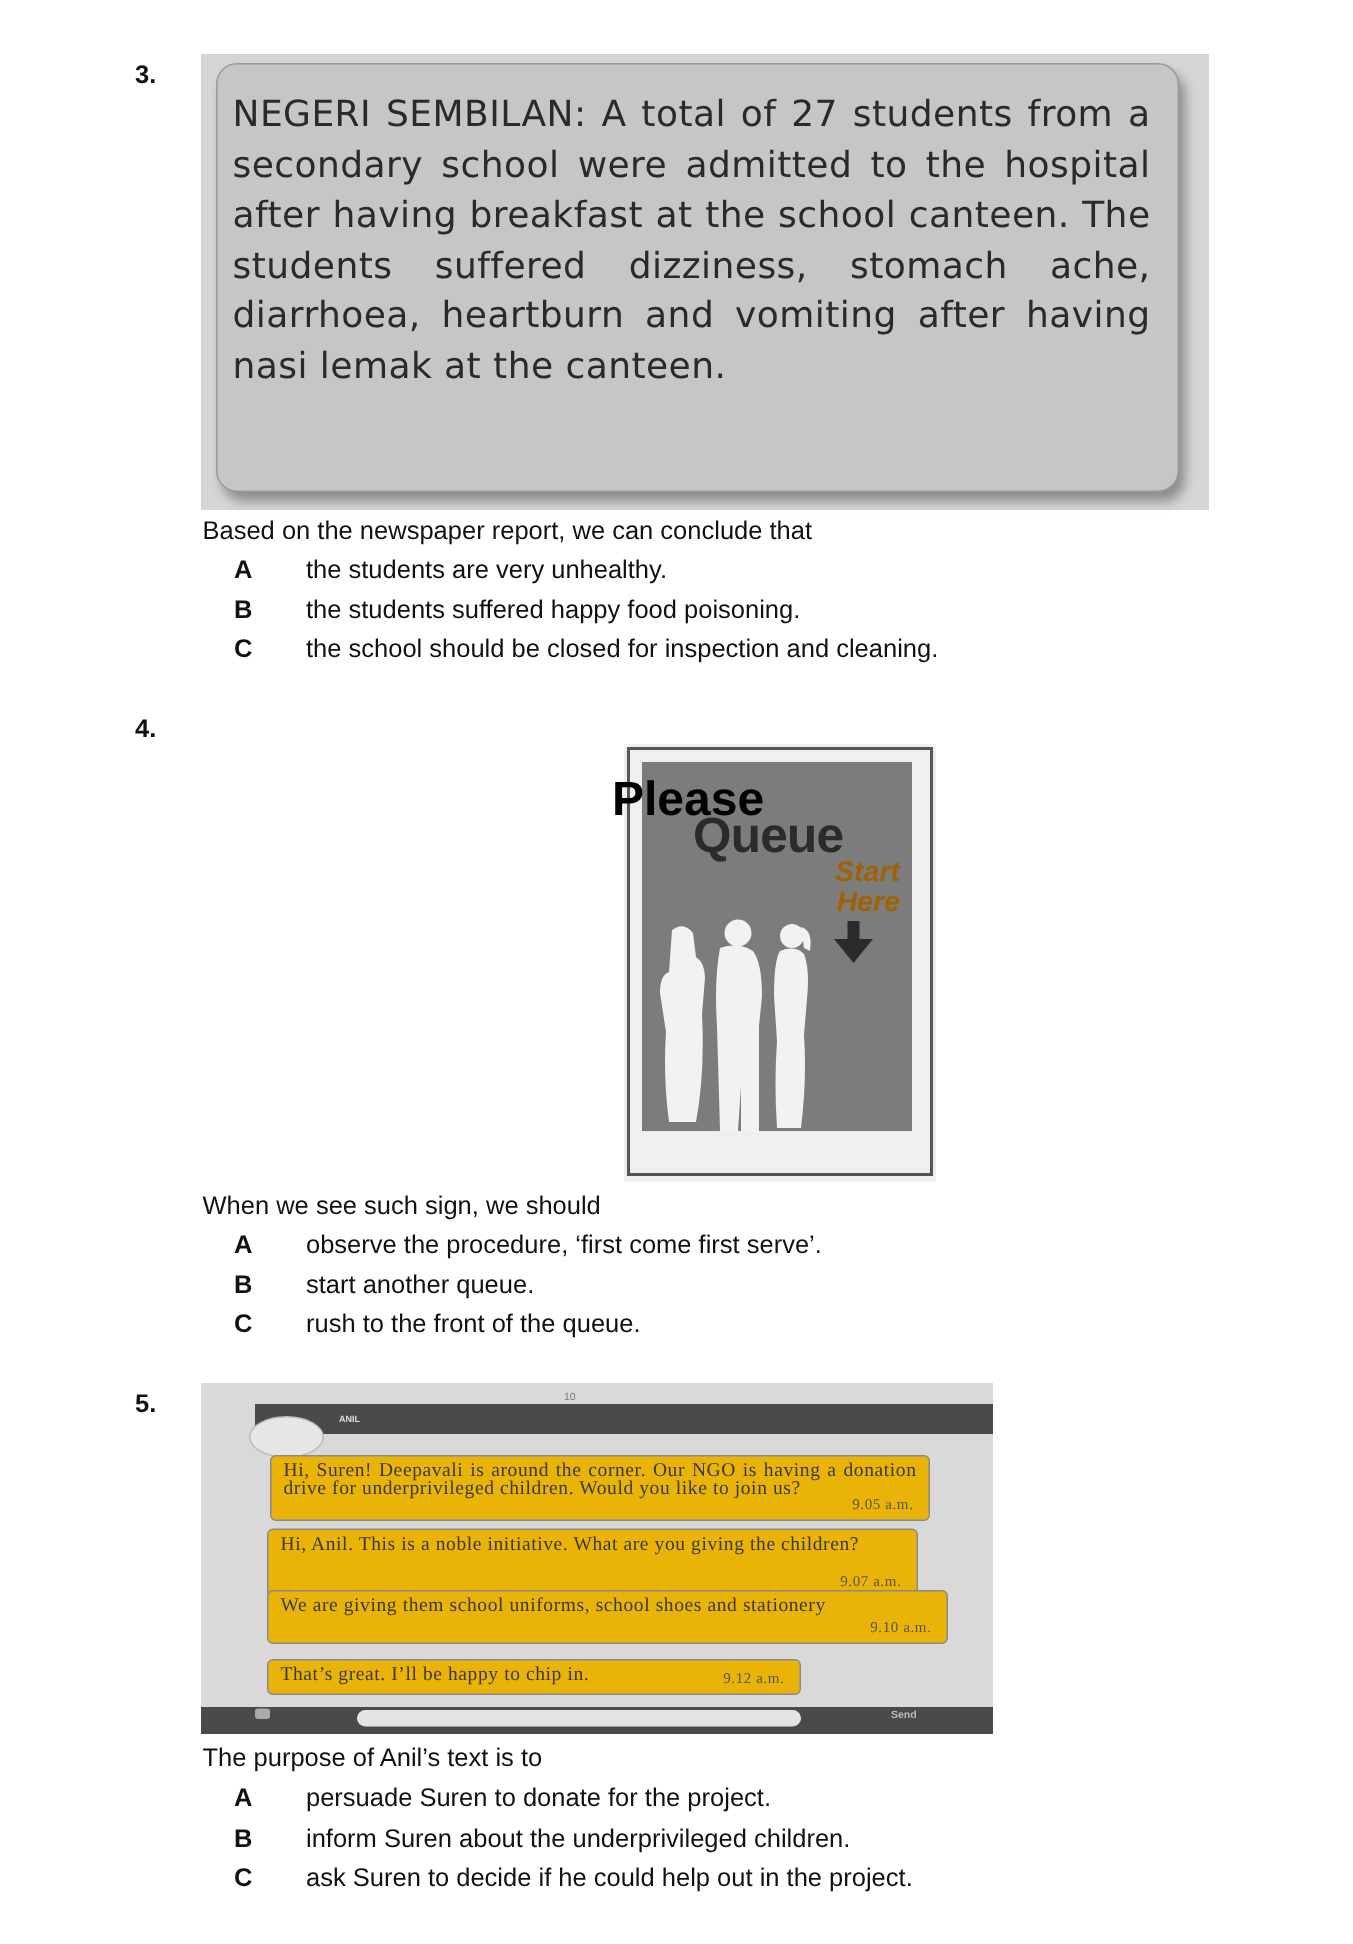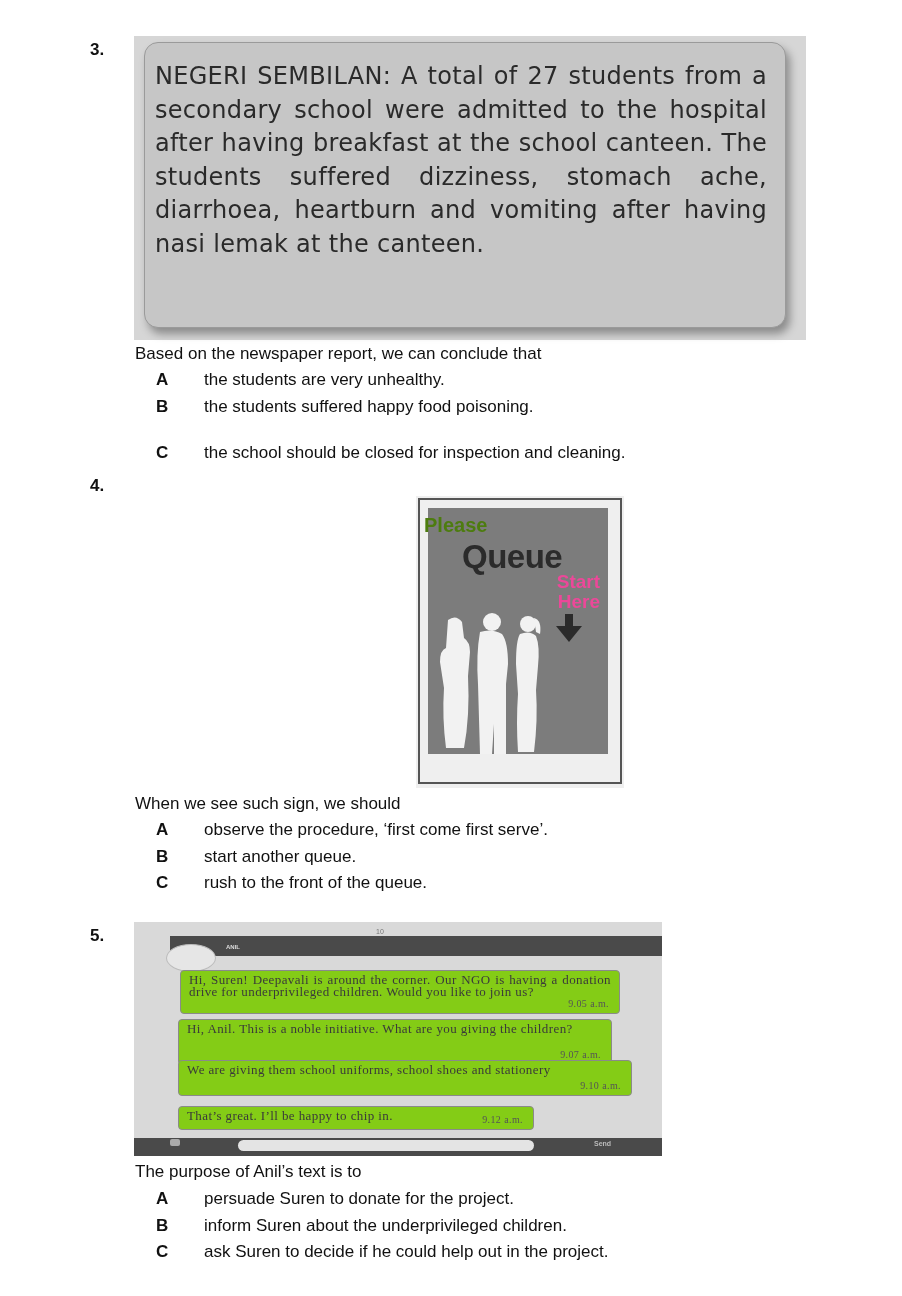--- a/index.html
+++ b/index.html
@@ -20,36 +20,36 @@
                font-family:"DejaVu Sans", sans-serif; font-size:24px; line-height:33.5px;
                color:#2a2a2a; text-align:justify; text-align-last:left; letter-spacing:0.3px; }
 
   
   .sign-paper { position:absolute; left:416px; top:496px; width:208px; height:292px;
                 background:#efefef; }
   .sign-border { position:absolute; left:418px; top:498px; width:200px; height:282px;
                  border:2px solid #555; }
   .sign-panel { position:absolute; left:428px; top:508px; width:180px; height:246px;
                 background:#7c7c7c; }
-  .sign-please { position:absolute; left:424px; top:514px; font-size:20px; font-weight:bold; color:#4d7c0f; }
+  .sign-please { position:absolute; left:408px; top:514px; font-size:32px; font-weight:bold; color:#000000; }
   .sign-queue { position:absolute; left:462px; top:538px; font-size:33px; font-weight:bold; color:#2b2b2b; letter-spacing:-0.5px; }
-  .sign-start { position:absolute; left:542px; top:572px; font-size:19px; font-weight:bold; color:#ec4899; line-height:20px; text-align:right; width:58px; }
+  .sign-start { position:absolute; left:542px; top:572px; font-size:19px; font-weight:bold; color:#a16207; line-height:20px; text-align:right; width:58px;font-style:italic; }
   .sign-arrow { position:absolute; left:554px; top:614px; }
   .sign-people { position:absolute; left:436px; top:610px; }
 
   
   .chat-wrap { position:absolute; left:134px; top:922px; width:528px; height:234px;
                background:#d9d9d9; }
   .chat-header { position:absolute; left:170px; top:936px; width:492px; height:20px;
                  background:#4a4a4a; }
   .chat-avatar { position:absolute; left:166px; top:944px; width:48px; height:26px;
                  background:#e6e6e6; border-radius:50%; border:1px solid #bbb; }
   .chat-name { position:absolute; left:226px; top:944px; font-size:6px; color:#ddd; font-weight:bold; }
   .chat-top-num { position:absolute; left:376px; top:928px; font-size:7px; color:#777; }
-  .bubble { position:absolute; background:#84cc16; border:1.5px solid #8a8a8a;
+  .bubble { position:absolute; background:#eab308; border:1.5px solid #8a8a8a;
             border-radius:4px; font-family:"Liberation Serif", serif; color:#3a3a3a;
             font-size:13px; line-height:12px; padding:3px 8px; box-sizing:border-box; text-align:justify; letter-spacing:0.4px; }
   .bubble .time { position:absolute; right:10px; bottom:3px; font-size:10px; color:#555; }
   .chat-footer { position:absolute; left:134px; top:1138px; width:528px; height:18px; background:#4a4a4a; }
   .chat-input { position:absolute; left:238px; top:1140px; width:296px; height:11px; background:#e4e4e4; border-radius:6px; }
   .chat-send { position:absolute; left:594px; top:1140px; font-size:7px; color:#bbb; font-weight:bold; }
   .chat-emoji { position:absolute; left:170px; top:1139px; width:10px; height:7px; background:#aaa; border-radius:2px; }
 </style>
 </head>
 <body>
@@ -59,21 +59,21 @@
 <div class="clip-card"></div>
 <div class="clip-text">NEGERI SEMBILAN: A total of 27 students from a secondary school were admitted to the hospital after having breakfast at the school canteen. The students suffered dizziness, stomach ache, diarrhoea, heartburn and vomiting after having nasi lemak at the canteen.</div>
 
 <div class="stem" style="top:344px;text-align:center;">Based on the newspaper report, we can conclude that</div>
 <div class="opt" style="top:370px;">
   <span class="letter">A</span><span>the students are very unhealthy.</span>
 </div>
 <div class="opt" style="top:397px;">
   <span class="letter">B</span><span>the students suffered happy food poisoning.</span>
 </div>
-<div class="opt" style="top:423px;margin-top:20px;">
+<div class="opt" style="top:423px;">
   <span class="letter">C</span><span>the school should be closed for inspection and cleaning.</span>
 </div>
 
 <div class="qnum" style="top:476px;">4.</div>
 <div class="sign-paper"></div>
 <div class="sign-border"></div>
 <div class="sign-panel"></div>
 <div class="sign-please">Please</div>
 <div class="sign-queue">Queue</div>
 <div class="sign-start">

